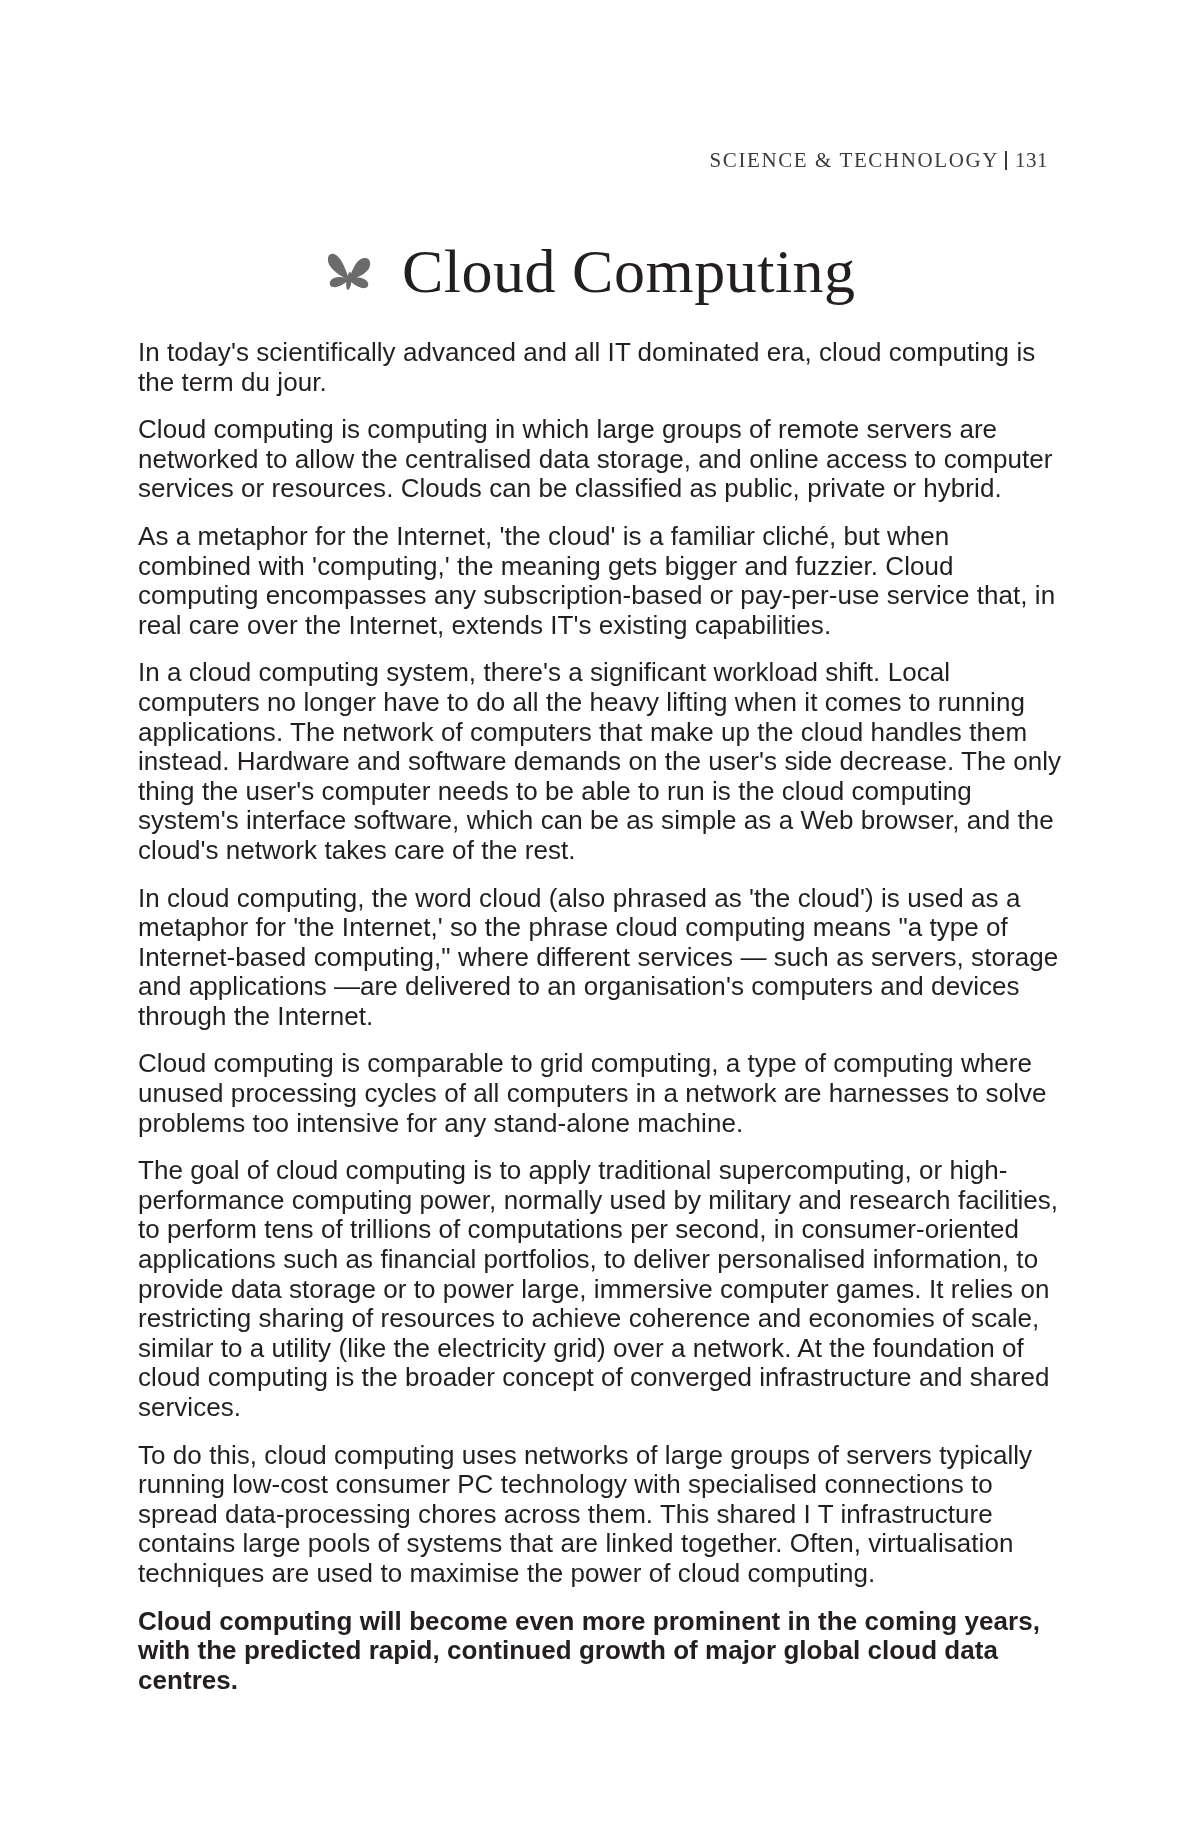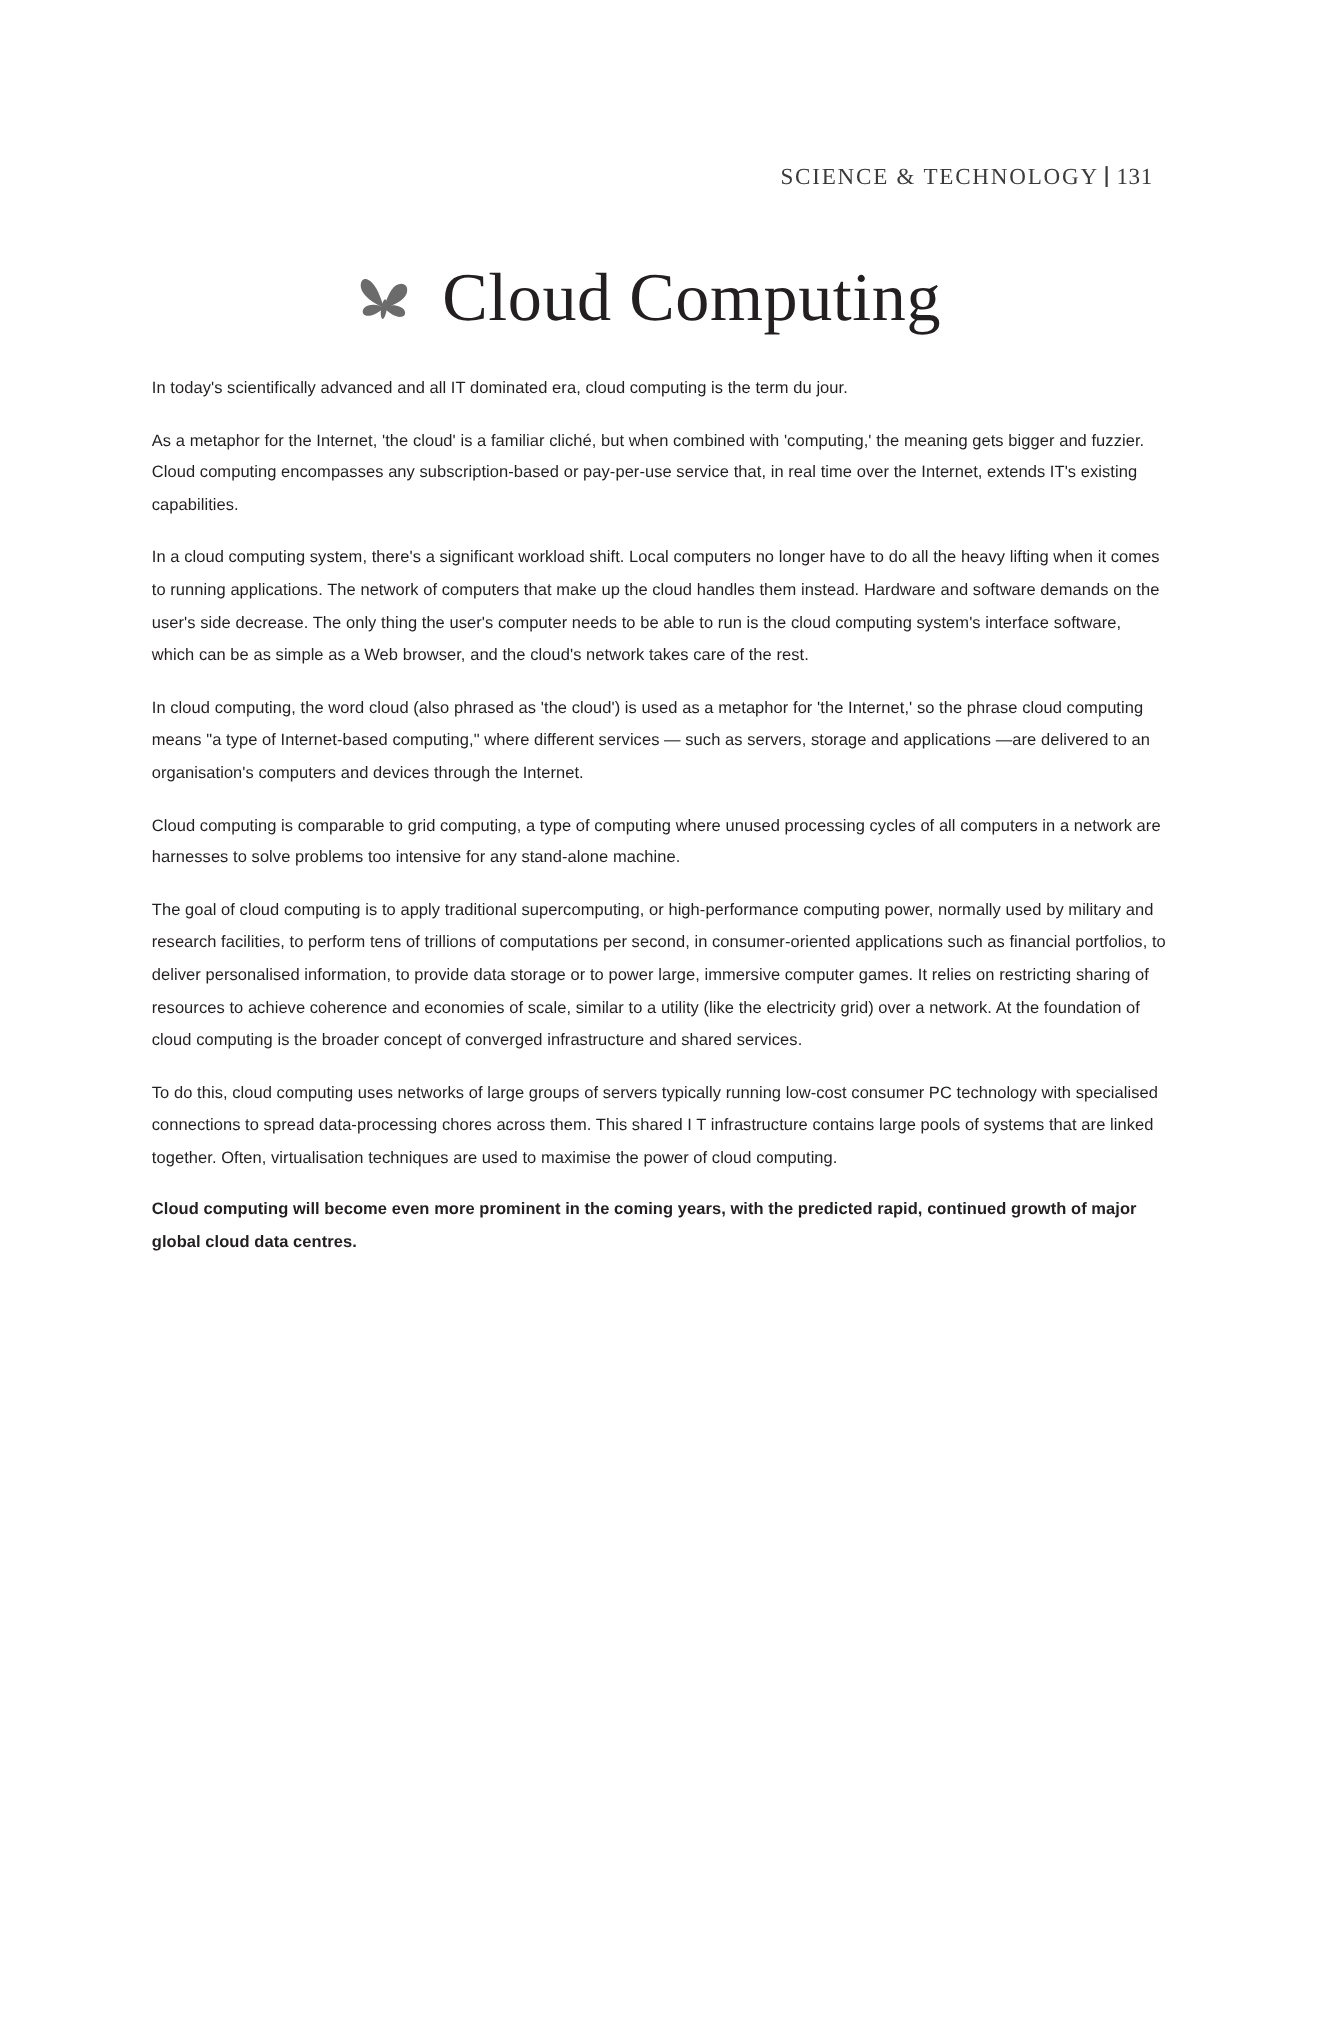--- a/index.html
+++ b/index.html
@@ -78,21 +78,21 @@
   }
   .content {
     position: absolute;
     left: 138px;
     top: 338px;
     width: 924px;
   }
   p.para {
     margin: 0 0 18px 0;
     font-family: "Liberation Sans", sans-serif;
-    font-size: 15px;
+    font-size: 26px;
     line-height: 29.6px;
     color: #231f20;
     letter-spacing: 0.05px;
     text-align: left;
   }
   p.para:last-child {
     margin-bottom: 0;
     font-weight: bold;
   }
 </style>
@@ -115,21 +115,22 @@
           <path d="M31 34 C35 38 42 43 47 42 C52 41 51 35 46 33 C41 31 35 31 31 34 Z"></path>
           <ellipse cx="31" cy="35" rx="2.6" ry="9" transform="rotate(8 31 35)"></ellipse>
         </g>
       </svg>
     </span>
     <span class="title-text">Cloud Computing</span>
   </div>
 
   <div class="content">
     <p class="para">In today's scientifically advanced and all IT dominated era, cloud computing is the term du jour.</p>
-    <p class="para">As a metaphor for the Internet, 'the cloud' is a familiar cliché, but when combined with 'computing,' the meaning gets bigger and fuzzier. Cloud computing encompasses any subscription-based or pay-per-use service that, in real time over the Internet, extends IT's existing capabilities.</p>
+    <p class="para">Cloud computing is computing in which large groups of remote servers are networked to allow the centralised data storage, and online access to computer services or resources. Clouds can be classified as public, private or hybrid.</p>
+    <p class="para">As a metaphor for the Internet, 'the cloud' is a familiar cliché, but when combined with 'computing,' the meaning gets bigger and fuzzier. Cloud computing encompasses any subscription-based or pay-per-use service that, in real care over the Internet, extends IT's existing capabilities.</p>
     <p class="para">In a cloud computing system, there's a significant workload shift. Local computers no longer have to do all the heavy lifting when it comes to running applications. The network of computers that make up the cloud handles them instead. Hardware and software demands on the user's side decrease. The only thing the user's computer needs to be able to run is the cloud computing system's interface software, which can be as simple as a Web browser, and the cloud's network takes care of the rest.</p>
     <p class="para">In cloud computing, the word cloud (also phrased as 'the cloud') is used as a metaphor for 'the Internet,' so the phrase cloud computing means "a type of Internet-based computing," where different services — such as servers, storage and applications —are delivered to an organisation's computers and devices through the Internet.</p>
     <p class="para">Cloud computing is comparable to grid computing, a type of computing where unused processing cycles of all computers in a network are harnesses to solve problems too intensive for any stand-alone machine.</p>
     <p class="para">The goal of cloud computing is to apply traditional supercomputing, or high-performance computing power, normally used by military and research facilities, to perform tens of trillions of computations per second, in consumer-oriented applications such as financial portfolios, to deliver personalised information, to provide data storage or to power large, immersive computer games. It relies on restricting sharing of resources to achieve coherence and economies of scale, similar to a utility (like the electricity grid) over a network. At the foundation of cloud computing is the broader concept of converged infrastructure and shared services.</p>
     <p class="para">To do this, cloud computing uses networks of large groups of servers typically running low-cost consumer PC technology with specialised connections to spread data-processing chores across them. This shared I T infrastructure contains large pools of systems that are linked together. Often, virtualisation techniques are used to maximise the power of cloud computing.</p>
     <p class="para">Cloud computing will become even more prominent in the coming years, with the predicted rapid, continued growth of major global cloud data centres.</p>
   </div>
 
 </div>
 

